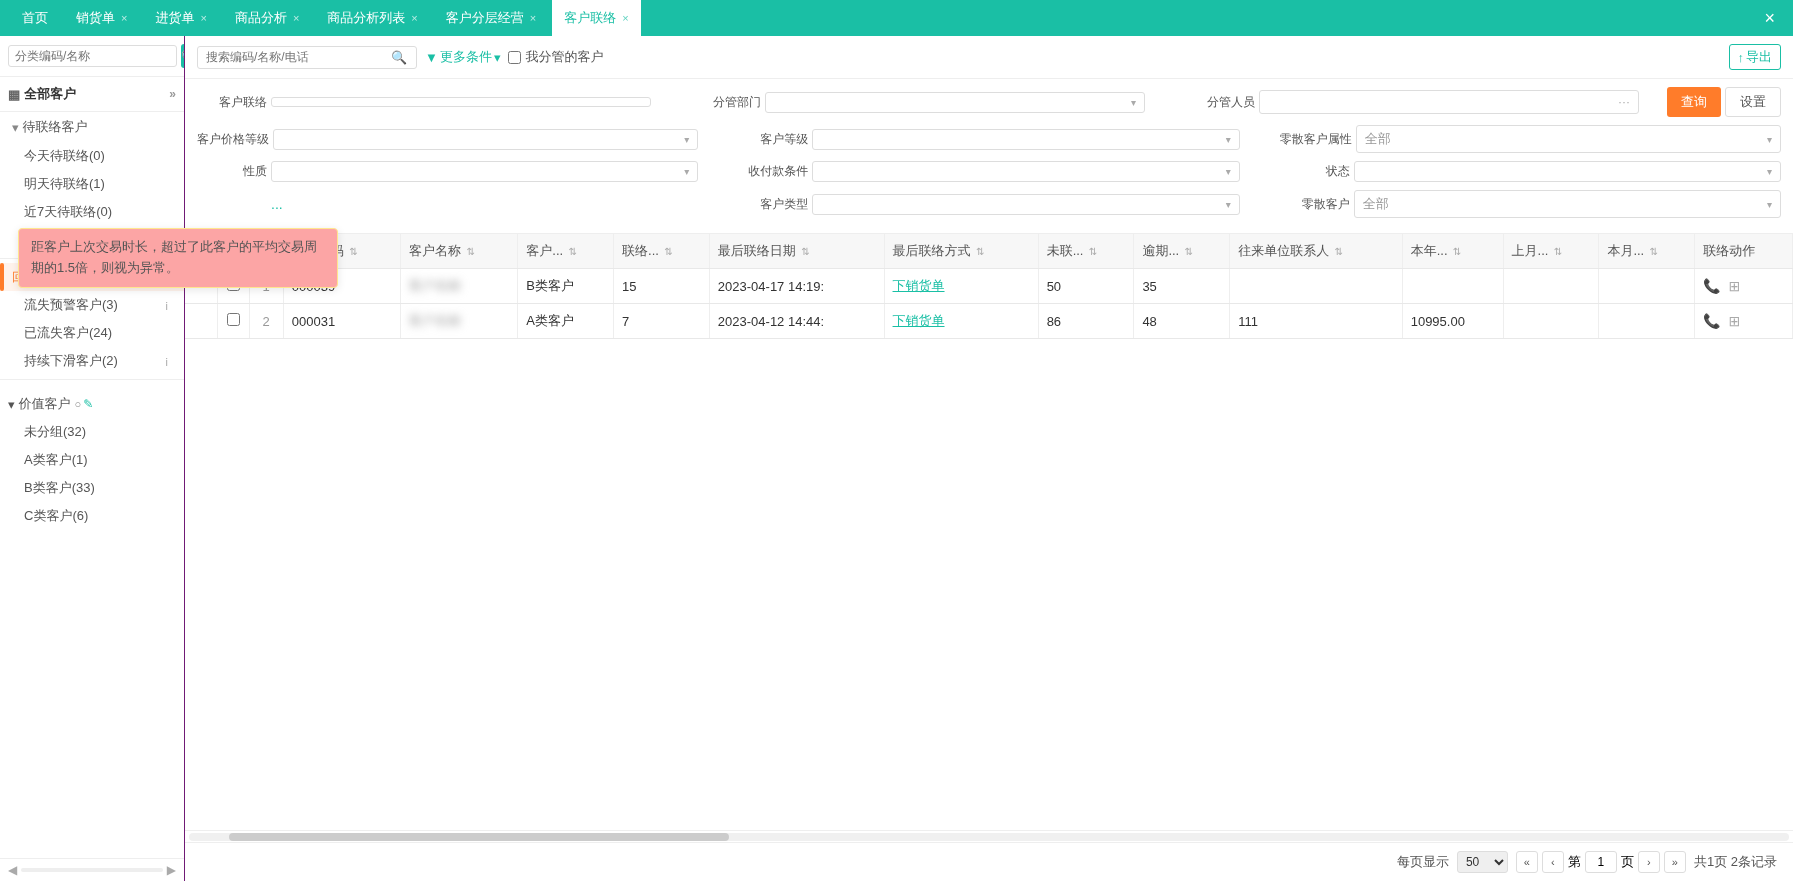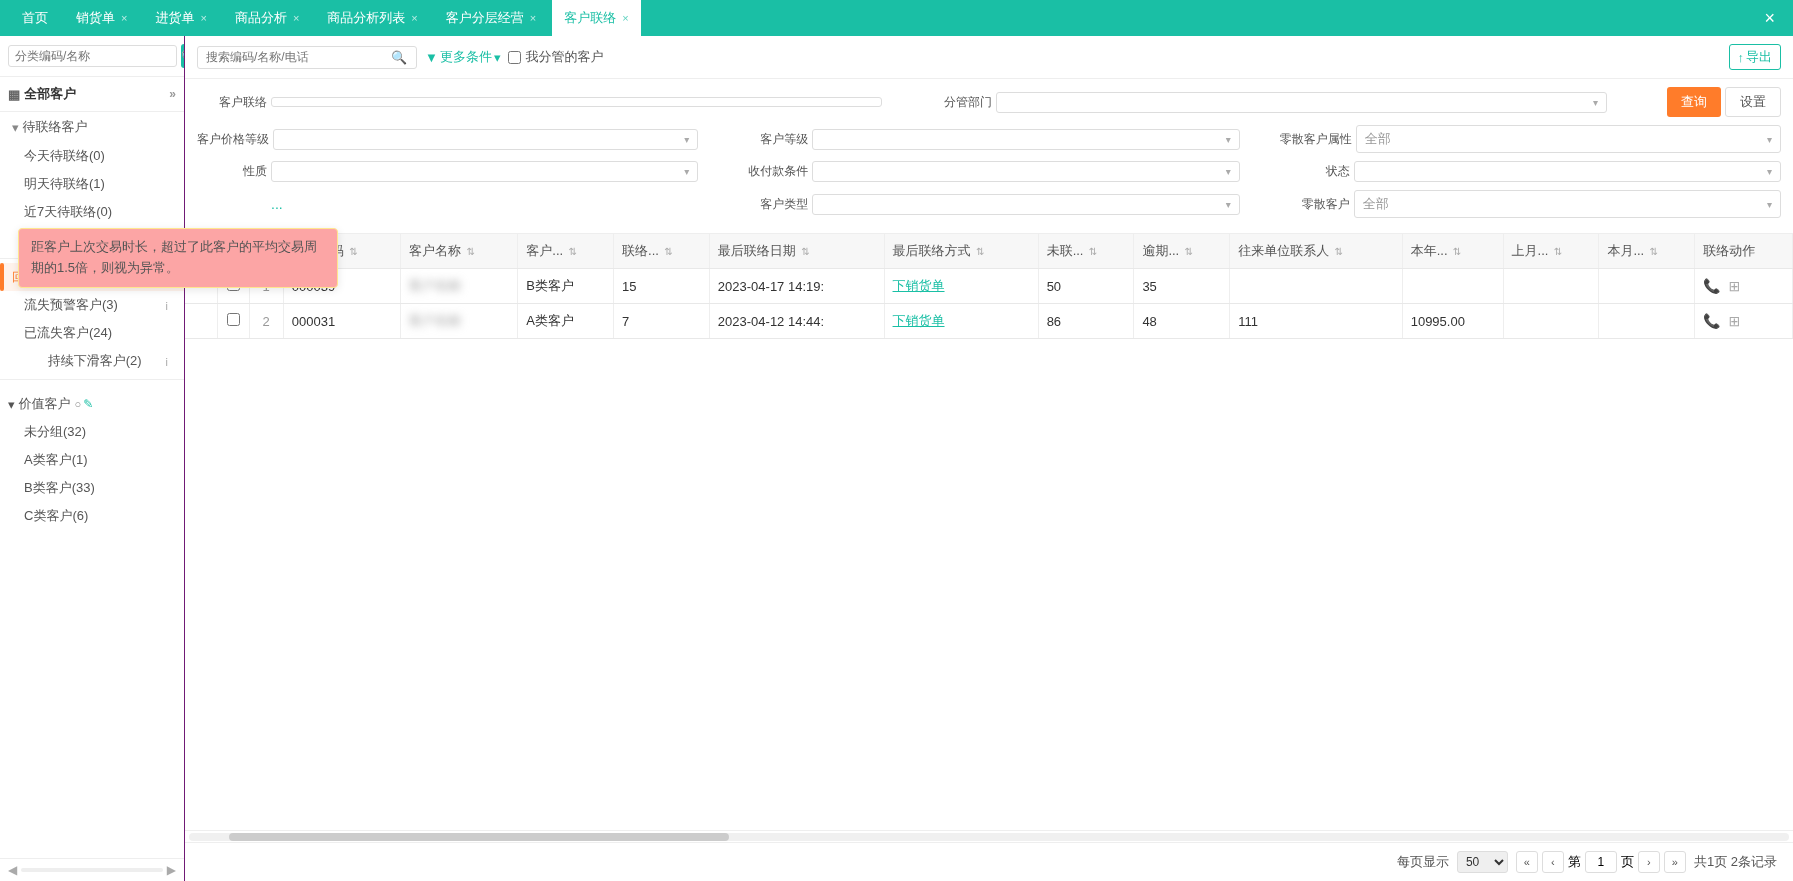--- a/index.html
+++ b/index.html
@@ -310,21 +310,21 @@
         <span style="color:#ff7c2a;font-size:11px;margin-right:8px;">ℹ</span>
       </div>
       <div class="sidebar-item" style="display:flex;align-items:center;">
         <span style="flex:1;">流失预警客户(3)</span>
         <span style="color:#aaa;font-size:11px;margin-right:8px;">ℹ</span>
       </div>
       <div class="sidebar-item">
         <span>已流失客户(24)</span>
       </div>
       <div class="sidebar-item" style="display:flex;align-items:center;">
-        <span style="flex:1;text-align:center;">持续下滑客户(2)</span>
+        <span style="flex:1;">持续下滑客户(2)</span>
         <span style="color:#aaa;font-size:11px;margin-right:8px;">ℹ</span>
       </div>
     </div>
 
     <div class="sidebar-divider"></div>
 
     <div class="sidebar-value-section">
       <div class="sidebar-value-title">
         <span class="arrow">▾</span>
         <span>价值客户</span>
@@ -387,20 +387,27 @@
         </div>
         <div style="width:24px;"></div>
         <div class="filter-field">
           <span class="filter-label">分管部门</span>
           <div class="filter-input" style="min-width:280px;">
             <span></span>
             <span class="chevron chev-down-sm"></span>
           </div>
         </div>
         <div style="width:24px;"></div>
+        <div class="filter-field">
+          <span class="filter-label">分管人员</span>
+          <div class="filter-input" style="min-width:200px;">
+            <span></span>
+            <span style="color:#aaa;font-size:12px;">···</span>
+          </div>
+        </div>
         <div style="width:12px;"></div>
         <div class="action-btns">
           <button class="btn-query">查询</button>
           <button class="btn-settings">设置</button>
         </div>
       </div>
 
       <div class="adv-filter-row">
         <div class="filter-field">
           <span class="filter-label">客户价格等级</span>

